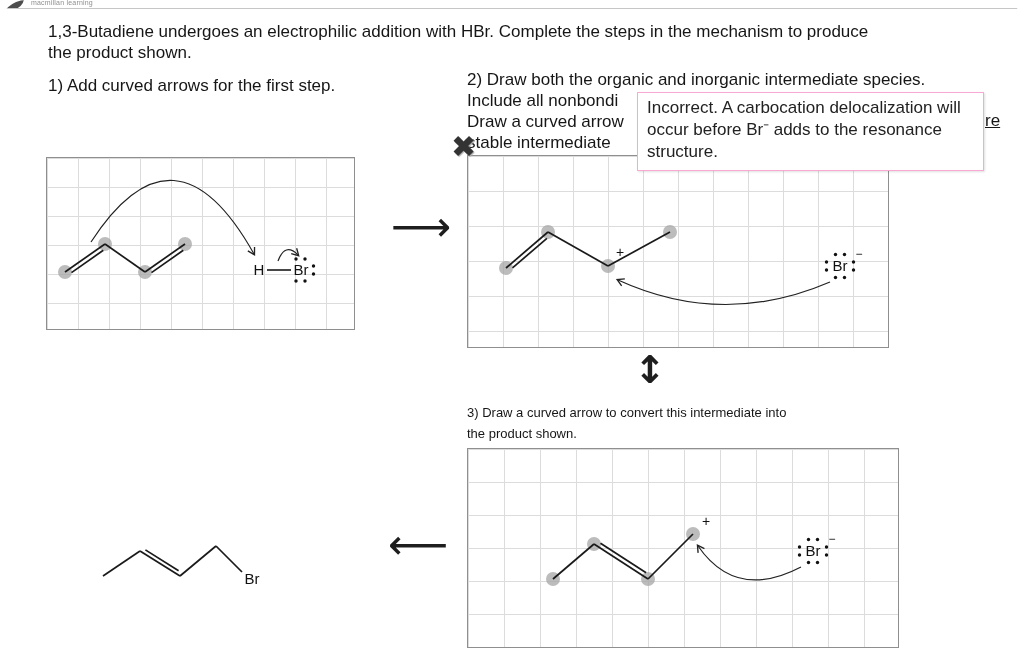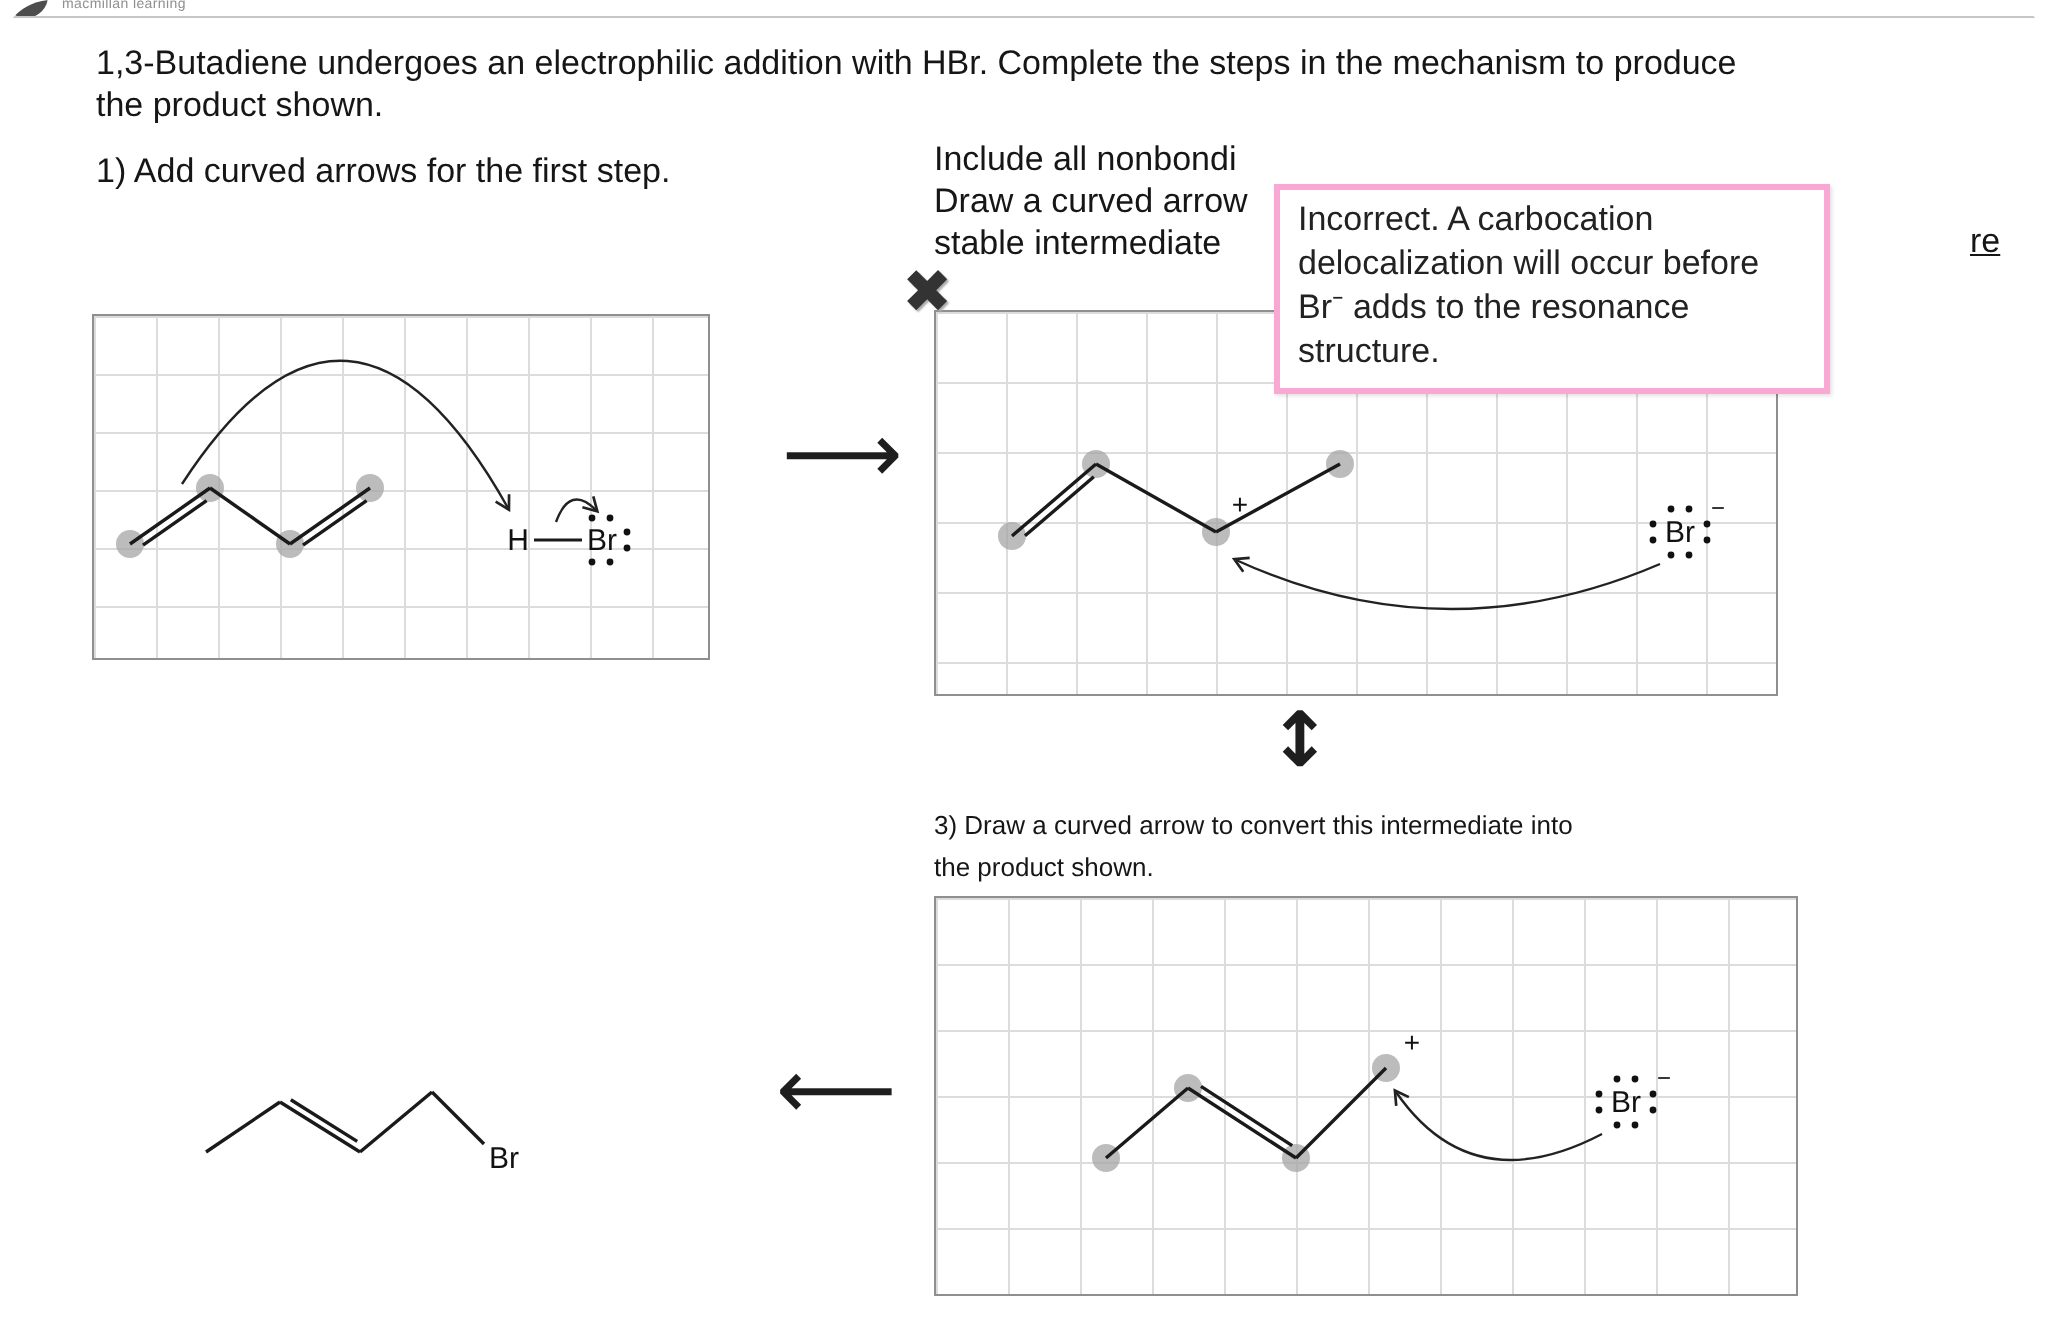--- a/index.html
+++ b/index.html
@@ -21,22 +21,22 @@
   .step3-text { position:absolute; left:467px; top:402px; font-size:13px; line-height:21px; }
 
   .canvas { position:absolute; background-color:#fff; border:1px solid #8f8f8f;
     background-image: linear-gradient(to right, #dcdcdc 1px, transparent 1px),
                       linear-gradient(to bottom, #dcdcdc 1px, transparent 1px); }
   .canvas1 { left:46px;  top:157px; width:309px; height:173px; background-size:31px 29px; }
   .canvas2 { left:467px; top:155px; width:422px; height:193px; background-size:35px 35px; }
   .canvas3 { left:467px; top:448px; width:432px; height:200px; background-size:36px 33px; }
   .canvas svg { position:absolute; left:0; top:0; }
 
-  .tooltip { position:absolute; left:637px; top:92px; width:278px; background:#fff;
-             border:3px solid #f9a8d4; padding:4px 9px 7px; font-size:17px; line-height:22px;
+  .tooltip { position:absolute; left:637px; top:92px; width:347px; background:#fff;
+             border:1px solid #f9a8d4; padding:4px 9px 7px; font-size:17px; line-height:22px;
              z-index:10; box-shadow:1px 1px 2px rgba(0,0,0,.12); color:#222; }
   .x-mark { position:absolute; left:451px; top:132px; font-size:30px; color:#333; z-index:11;
             text-shadow:1px 1px 1px #aaa; font-family:"DejaVu Sans", sans-serif; line-height:1; }
 
   .big-arrow { position:absolute; font-family:"DejaVu Sans", sans-serif; color:#1e1e1e; line-height:1; }
   .arrow-right  { left:391px; top:206px; font-size:42px; }
   .arrow-left   { left:388px; top:524px; font-size:42px; }
   .arrow-updown { left:634px; top:351px; font-size:38px; font-weight:bold; }
 
   .product-svg { position:absolute; left:95px; top:532px; }
@@ -53,20 +53,21 @@
   </div>
 
   <div class="question">
     <div>1,3-Butadiene undergoes an electrophilic addition with HBr. Complete the steps in the mechanism to produce</div>
     <div>the product shown.</div>
   </div>
 
   <div class="step-label step1-label">1) Add curved arrows for the first step.</div>
 
   <div class="step2-text">
+    <div>2) Draw both the organic and inorganic intermediate species.</div>
     <div>Include all nonbondi</div>
     <div>Draw a curved arrow</div>
     <div>stable intermediate</div>
   </div>
   <span class="step2-frag-right">re</span>
 
   <div class="step3-text">
     <div>3) Draw a curved arrow to convert this intermediate into</div>
     <div>the product shown.</div>
   </div>

